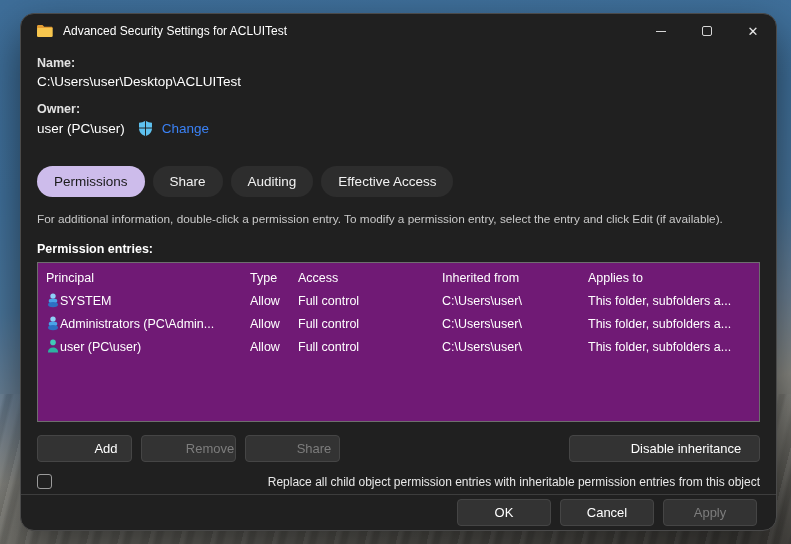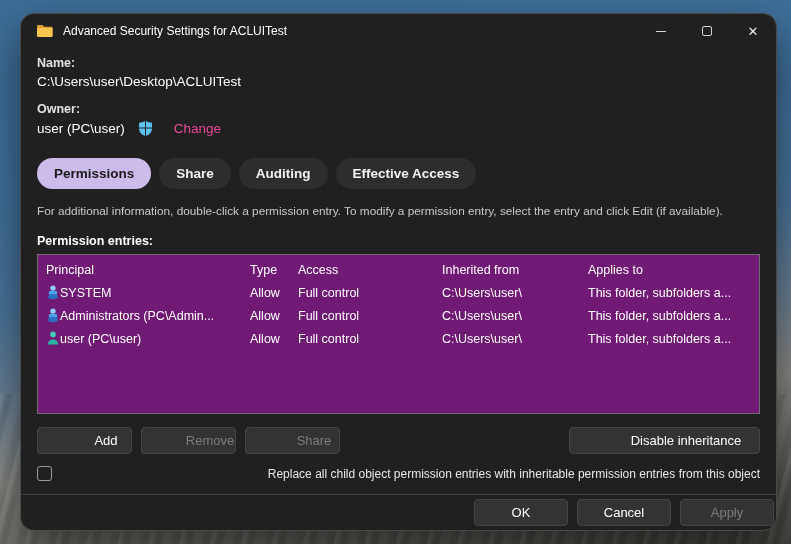--- a/index.html
+++ b/index.html
@@ -37,24 +37,24 @@
   .glyph-close { font-size:13px; color:#e8e8e8; line-height:1; }
 
   
   .content { padding:8px 16px 0 16px; }
   .field-label { font-size:12.5px; font-weight:600; color:#e2e2e2; }
   .field-value { font-size:13.5px; color:#ffffff; margin-top:4px; }
   .owner-label { margin-top:13px; }
   .owner-row { margin-top:4px; display:flex; align-items:center; }
   .owner-row .field-value { margin-top:0; }
   .shield { margin-left:12px; display:flex; }
-  .change-link { margin-left:20px; font-size:13.5px; color:#ec4899; cursor:pointer; }
-
-  
-  .tabs { margin-top:21px; display:flex; gap:8px;font-weight:bold; }
+  .change-link { margin-left:8px; font-size:13.5px; color:#3b82f6; cursor:pointer; }
+
+  
+  .tabs { margin-top:29px; display:flex; gap:8px; }
   .tab { height:31px; display:flex; align-items:center; padding:0 17px;
          border-radius:16px; font-size:13.5px; background:#2d2d2d; color:#f2f2f2; cursor:pointer; }
   .tab.active { background:#cdbceb; color:#1a1a1a; }
 
   .info-text { margin-top:15px; font-size:11.8px; color:#c9c9c9; white-space:nowrap; }
   .entries-label { margin-top:16px; font-size:12.5px; font-weight:700; color:#ffffff; }
 
   
   .perm-table { margin-top:6px; height:160px; border:1px solid #6e6e6e; background:#701a75;
                 font-size:12.5px; overflow:hidden; }
@@ -75,21 +75,21 @@
   .actions .btn.wide { width:191px; margin-left:auto; }
 
   
   .check-row { margin-top:12px; display:flex; align-items:center; gap:16px;justify-content:space-between; }
   .checkbox { width:15px; height:15px; border:1px solid #9b9b9b; border-radius:3px; background:transparent; cursor:pointer; }
   .check-label { font-size:12px; color:#e8e8e8; }
 
   
   .footer { position:absolute; left:0; right:0; bottom:0; height:36px;
             border-top:1px solid #3d3d3d; display:flex; align-items:center;
-            justify-content:flex-end; gap:9px; padding-right:2px;
+            justify-content:flex-end; gap:9px; padding-right:19px;
             border-radius:0 0 8px 8px; }
   .footer .btn { width:94px; }
 </style>
 </head>
 <body>
 
 <div class="dialog">
 
   <div class="titlebar">
     <span style="display:flex;">

